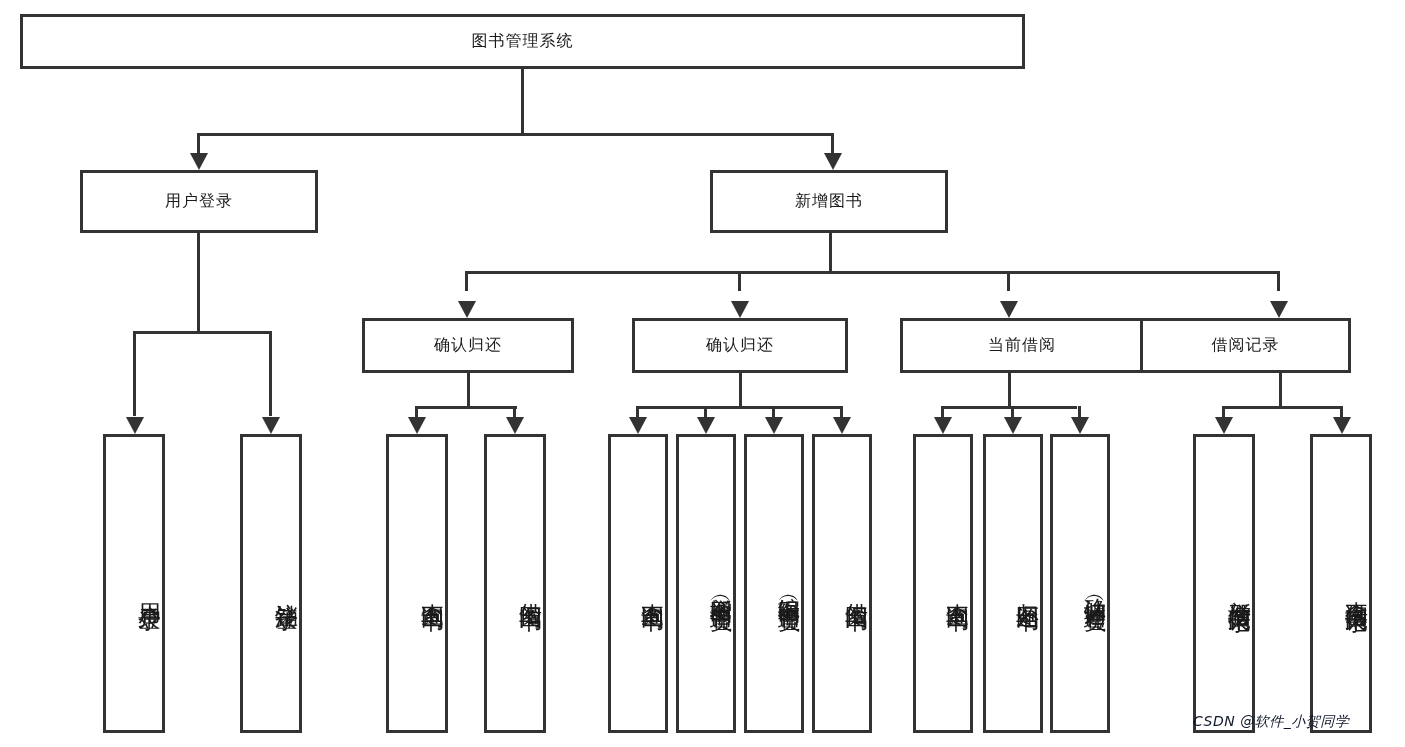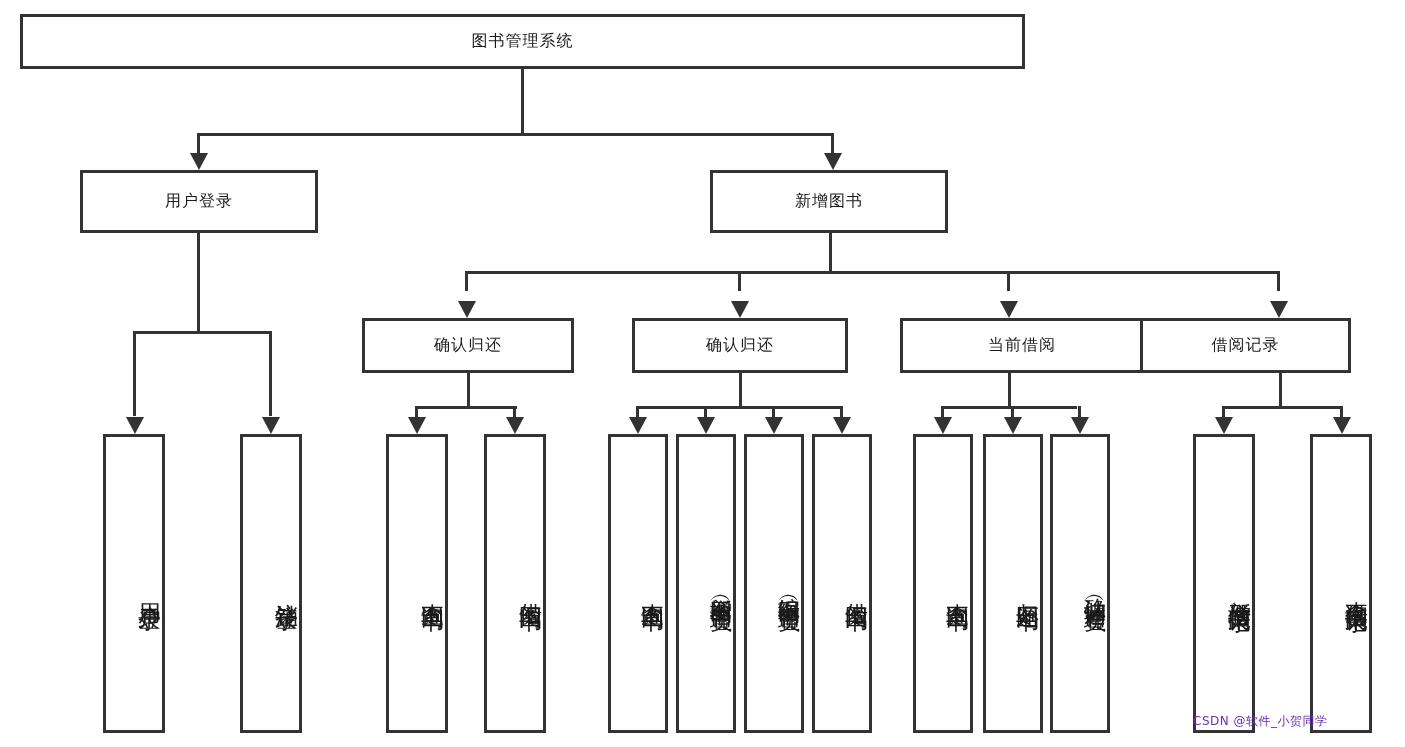--- a/index.html
+++ b/index.html
@@ -63,25 +63,26 @@
     width: 0;
     height: 0;
     border-left: 9px solid transparent;
     border-right: 9px solid transparent;
     border-top: 17px solid #333333;
   }
 
   
   #watermark {
     position: absolute;
-    color: #6d28d9;
-    font-size: 12px;
+    color: #0f172a;
+    font-size: 14px;
     white-space: nowrap;
     letter-spacing: 0.5px;
     pointer-events: none;
+    font-style: italic;
   }
 </style>
 </head>
 <body>
 
 <div id="canvas">
   <div id="nodes-layer">
       <div class="node horizontal" style="left: 20px; top: 14px; width: 1005px; height: 55px;">图书管理系统</div>
       <div class="node horizontal" style="left: 80px; top: 170px; width: 238px; height: 63px;">用户登录</div>
       <div class="node horizontal" style="left: 710px; top: 170px; width: 238px; height: 63px;">新增图书</div>

